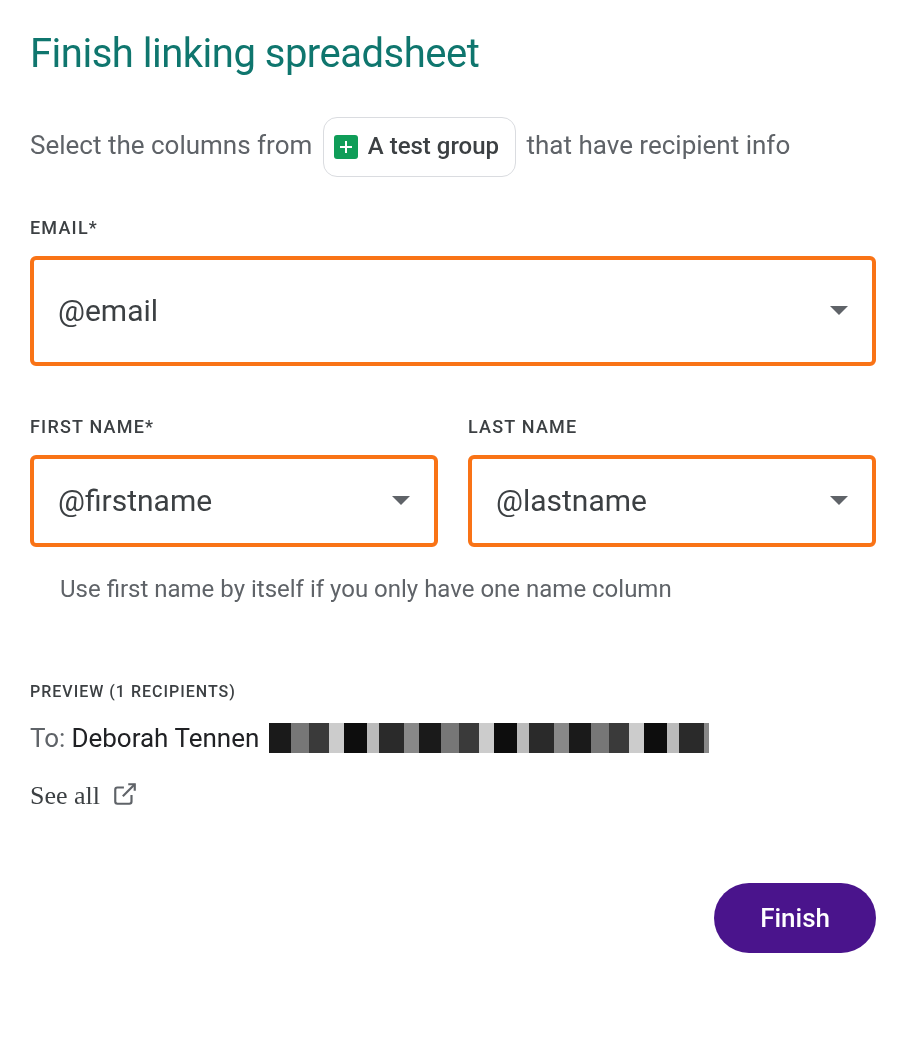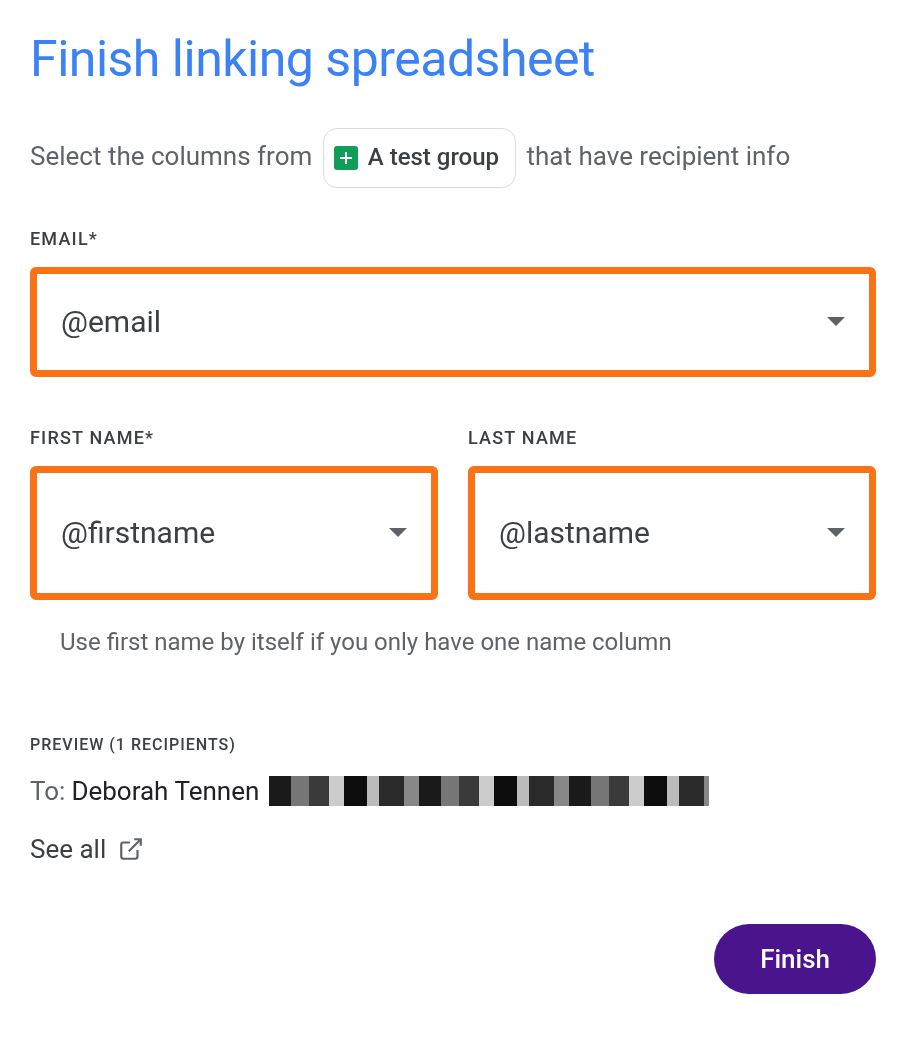--- a/index.html
+++ b/index.html
@@ -4,23 +4,23 @@
 <style>
   * { box-sizing: border-box; margin: 0; padding: 0; }
   body {
     font-family: 'Google Sans', Roboto, Arial, sans-serif;
     background: #fff;
     padding: 30px;
     width: 906px;
     color: #202124;
   }
   .title {
-    font-size: 50px;
+    font-size: 40px;
     font-weight: 400;
-    color: #3b82f6;
+    color: #0f766e;
     margin-bottom: 40px;
     letter-spacing: -0.5px;
   }
   .subtitle {
     font-size: 26px;
     color: #5f6368;
     line-height: 1.9;
     margin-bottom: 40px;
   }
   .chip {
@@ -49,33 +49,33 @@
   .chip-icon svg { display:block; }
   .field-label {
     font-size: 18px;
     font-weight: 500;
     letter-spacing: 1.2px;
     color: #3c4043;
     margin-bottom: 18px;
     text-transform: uppercase;
   }
   .select {
-    border: 7px solid #f97316;
+    border: 4px solid #f97316;
     border-radius: 6px;
     padding: 0 24px;
     height: 110px;
     display: flex;
     align-items: center;
     justify-content: space-between;
     font-size: 30px;
     color: #3c4043;
     cursor: pointer;
     background: #fff;
   }
-  .select-small { height: 134px; }
+  .select-small { height: 92px; }
   .caret {
     width: 0; height: 0;
     border-left: 9px solid transparent;
     border-right: 9px solid transparent;
     border-top: 9px solid #5f6368;
   }
   .row {
     display: flex;
     gap: 30px;
     margin-top: 50px;
@@ -110,26 +110,27 @@
     background:
       repeating-linear-gradient(90deg,
         #1a1a1a 0 22px, #777 22px 40px, #3a3a3a 40px 60px,
         #ccc 60px 75px, #0d0d0d 75px 98px, #bbb 98px 110px,
         #2a2a2a 110px 135px, #888 135px 150px);
     filter: blur(0.3px);
     margin-left: 4px;
   }
   .see-all {
     display: inline-flex;
-    align-items: center;
+    align-items: flex-start;
     gap: 12px;
     font-size: 26px;
     color: #3c4043;
     margin-top: 28px;
     cursor: pointer;
+    font-family: Liberation Serif, serif;
   }
   .ext-icon svg { display:block; }
   .footer {
     display: flex;
     justify-content: flex-end;
     align-items: center;
     gap: 30px;
     margin-top: 60px;
   }
   .btn-text {
@@ -144,20 +145,21 @@
   .btn-primary {
     font-size: 26px;
     font-weight: 500;
     color: #fff;
     background: #4a148c;
     border: none;
     border-radius: 40px;
     padding: 20px 46px;
     cursor: pointer;
     font-family: inherit;
+    margin-top: 12px;
   }
   .email-block { margin-bottom: 16px; }
 </style>
 </head>
 <body>
 
 
 
 <h1 class="title">Finish linking spreadsheet</h1>
 

